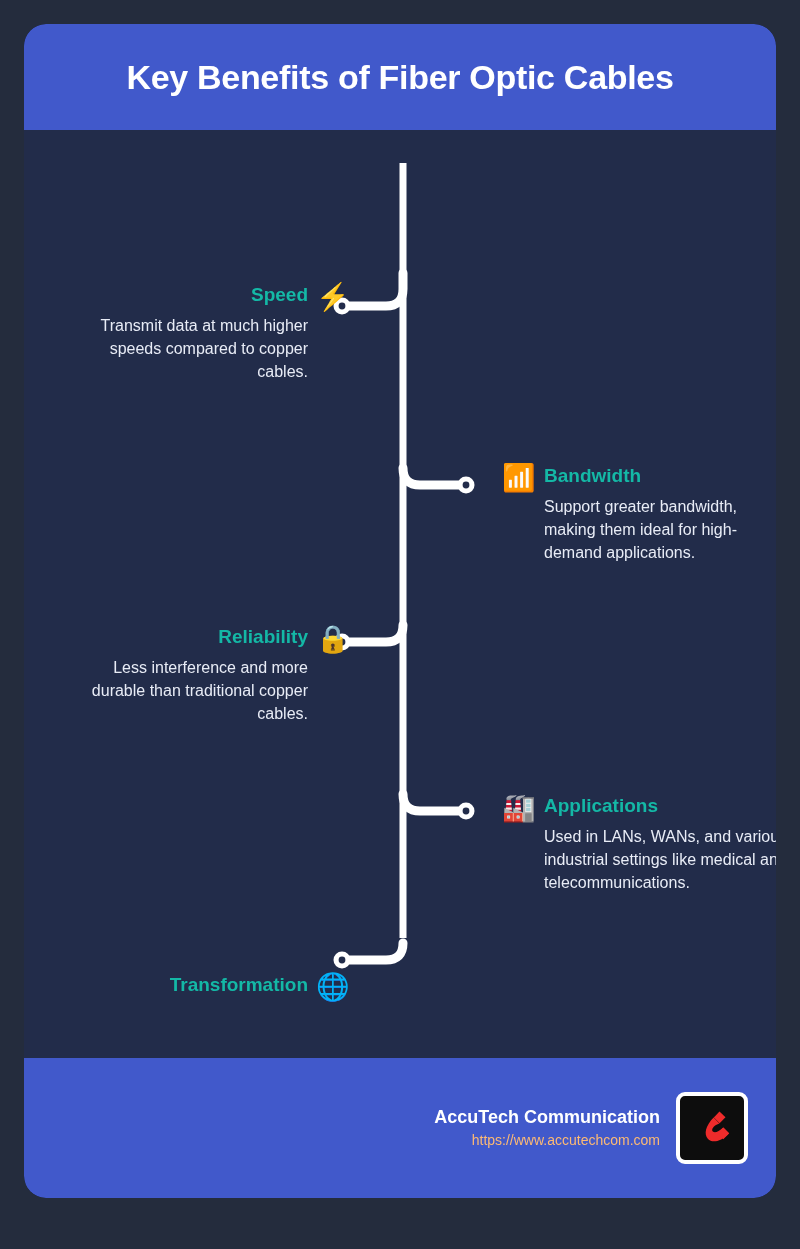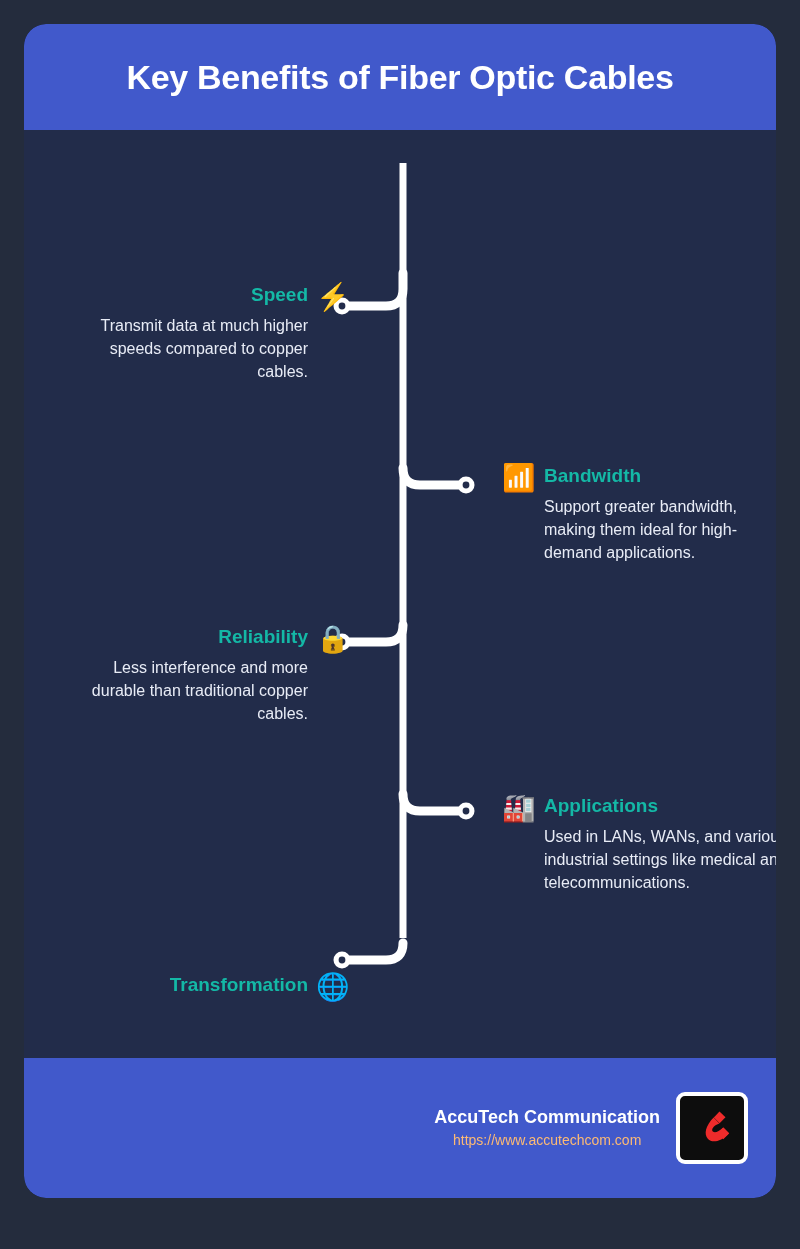--- a/index.html
+++ b/index.html
@@ -54,21 +54,21 @@
     width: 752px;
     height: 140px;
     background: #4159cb;
     border-radius: 0 0 22px 22px;
     display: flex;
     align-items: center;
     justify-content: flex-end;
     padding-right: 28px;
   }
   #footer-text {
-    text-align: center;
+    text-align: right;
     margin-right: 16px;
     margin-left: 24px;
   }
   #footer-brand {
     color: #ffffff;
     font-size: 18px;
     font-weight: bold;
     line-height: 24px;
   }
   #footer-url {

